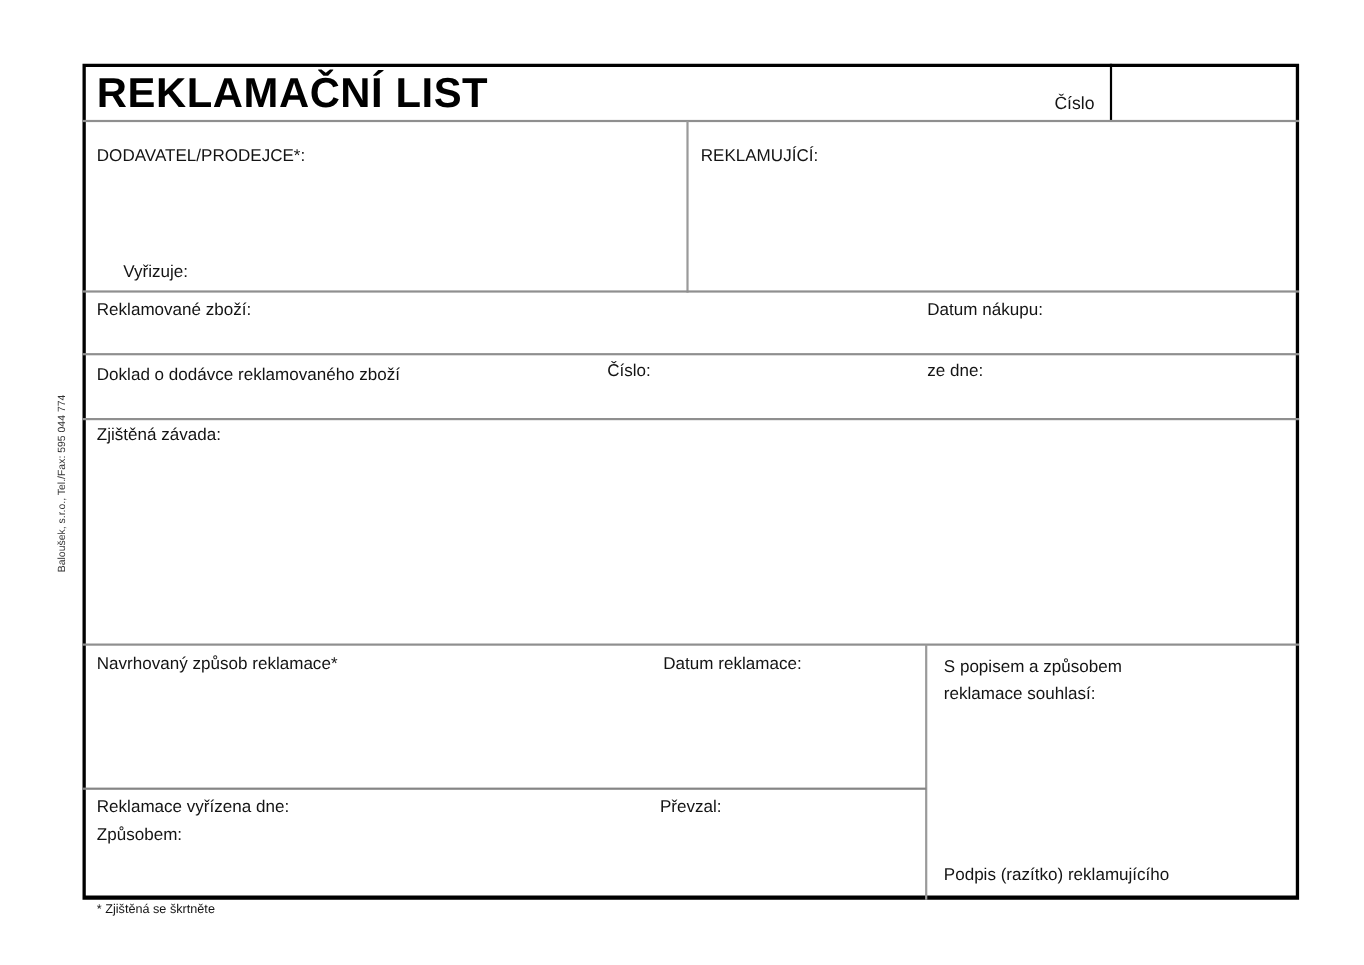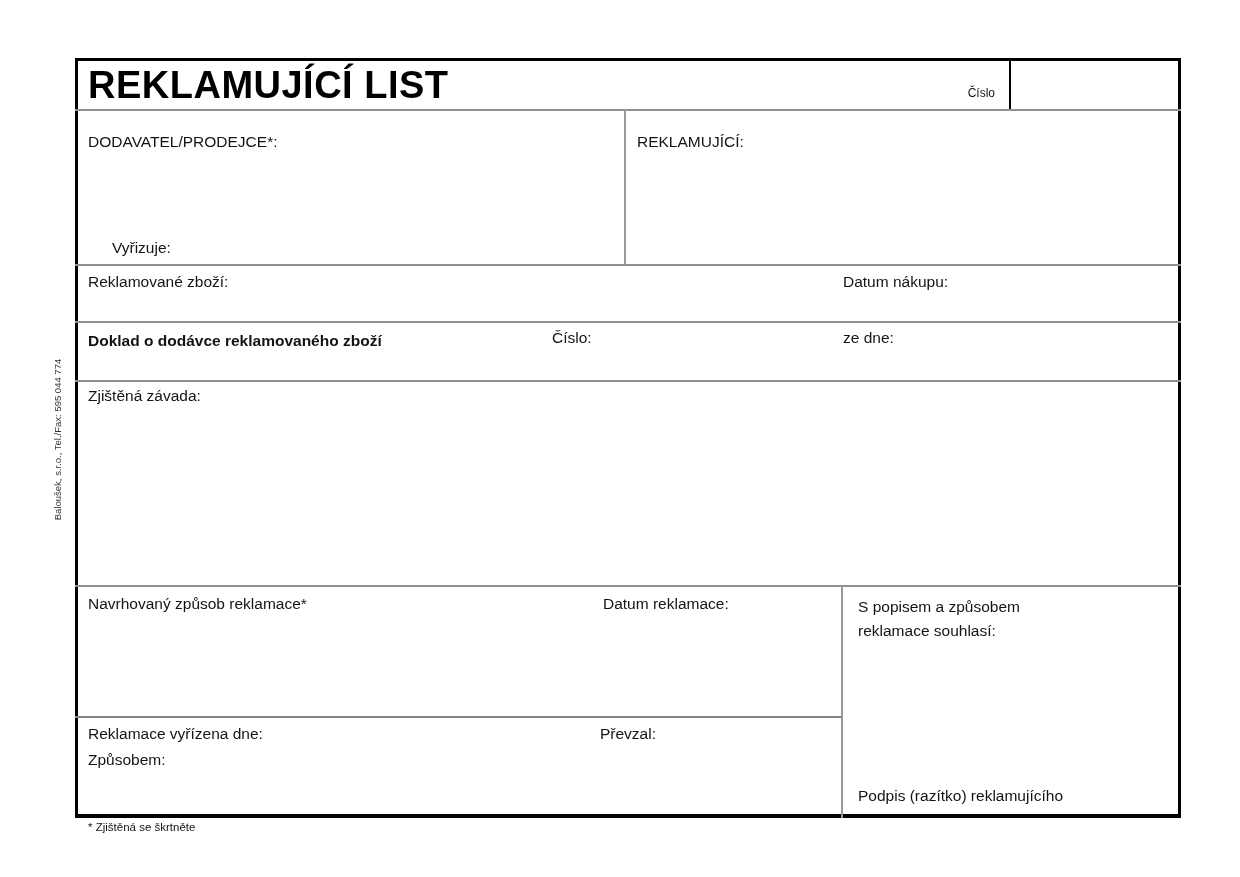--- a/index.html
+++ b/index.html
@@ -21,24 +21,24 @@
   .lbl { position:absolute; font-size:15.5px; color:#141414; white-space:nowrap; }
   .lbl-bold { font-weight:normal;margin-top:16px; }
 
   .title {
     position:absolute; left:88px; top:64px;
     font-size:38px; font-weight:bold; letter-spacing:0.5px; color:#000;
     white-space:nowrap;
   }
   .cislo-header {
     position:absolute; left:890px; top:86px; width:105px;
-    text-align:right; font-size:12px; color:#141414;
+    text-align:right; font-size:16px; color:#141414;
   }
   .two-line span { display:block; }
-  .doc-label { line-height:23px;font-weight:bold; }
+  .doc-label { line-height:23px; }
   .agree-label { line-height:24px; }
   .options { position:absolute; left:88px; top:620px; font-size:15.5px; color:#141414; }
   .options span { display:block; line-height:22px; }
 
   .side-note {
     position:absolute; left:-52px; top:433px; width:220px; height:13px;
     transform:rotate(-90deg);
     font-size:9.5px; color:#333; text-align:center; white-space:nowrap;
   }
   .footnote {
@@ -48,21 +48,21 @@
 </style>
 </head>
 <body>
 
 <div class="canvas">
 
   <div class="side-note">Baloušek, s.r.o., Tel./Fax: 595 044 774</div>
 
   <div class="form-border"></div>
 
-  <div class="title">REKLAMUJÍCÍ LIST</div>
+  <div class="title">REKLAMAČNÍ LIST</div>
   <div class="cislo-header">Číslo</div>
   <div class="vline-black" style="left:1009px; top:58px; height:52px;"></div>
   <div class="hline" style="left:75px; top:109px; width:1106px;"></div>
 
   <div class="lbl lbl-bold" style="left:88px; top:117px;">DODAVATEL/PRODEJCE*:</div>
   <div class="lbl lbl-bold" style="left:637px; top:117px;">REKLAMUJÍCÍ:</div>
   <div class="lbl" style="left:88px; top:239px;margin-left:24px;">Vyřizuje:</div>
   <div class="vline" style="left:624px; top:110px; height:156px;"></div>
   <div class="hline" style="left:75px; top:264px; width:1106px;"></div>
 

